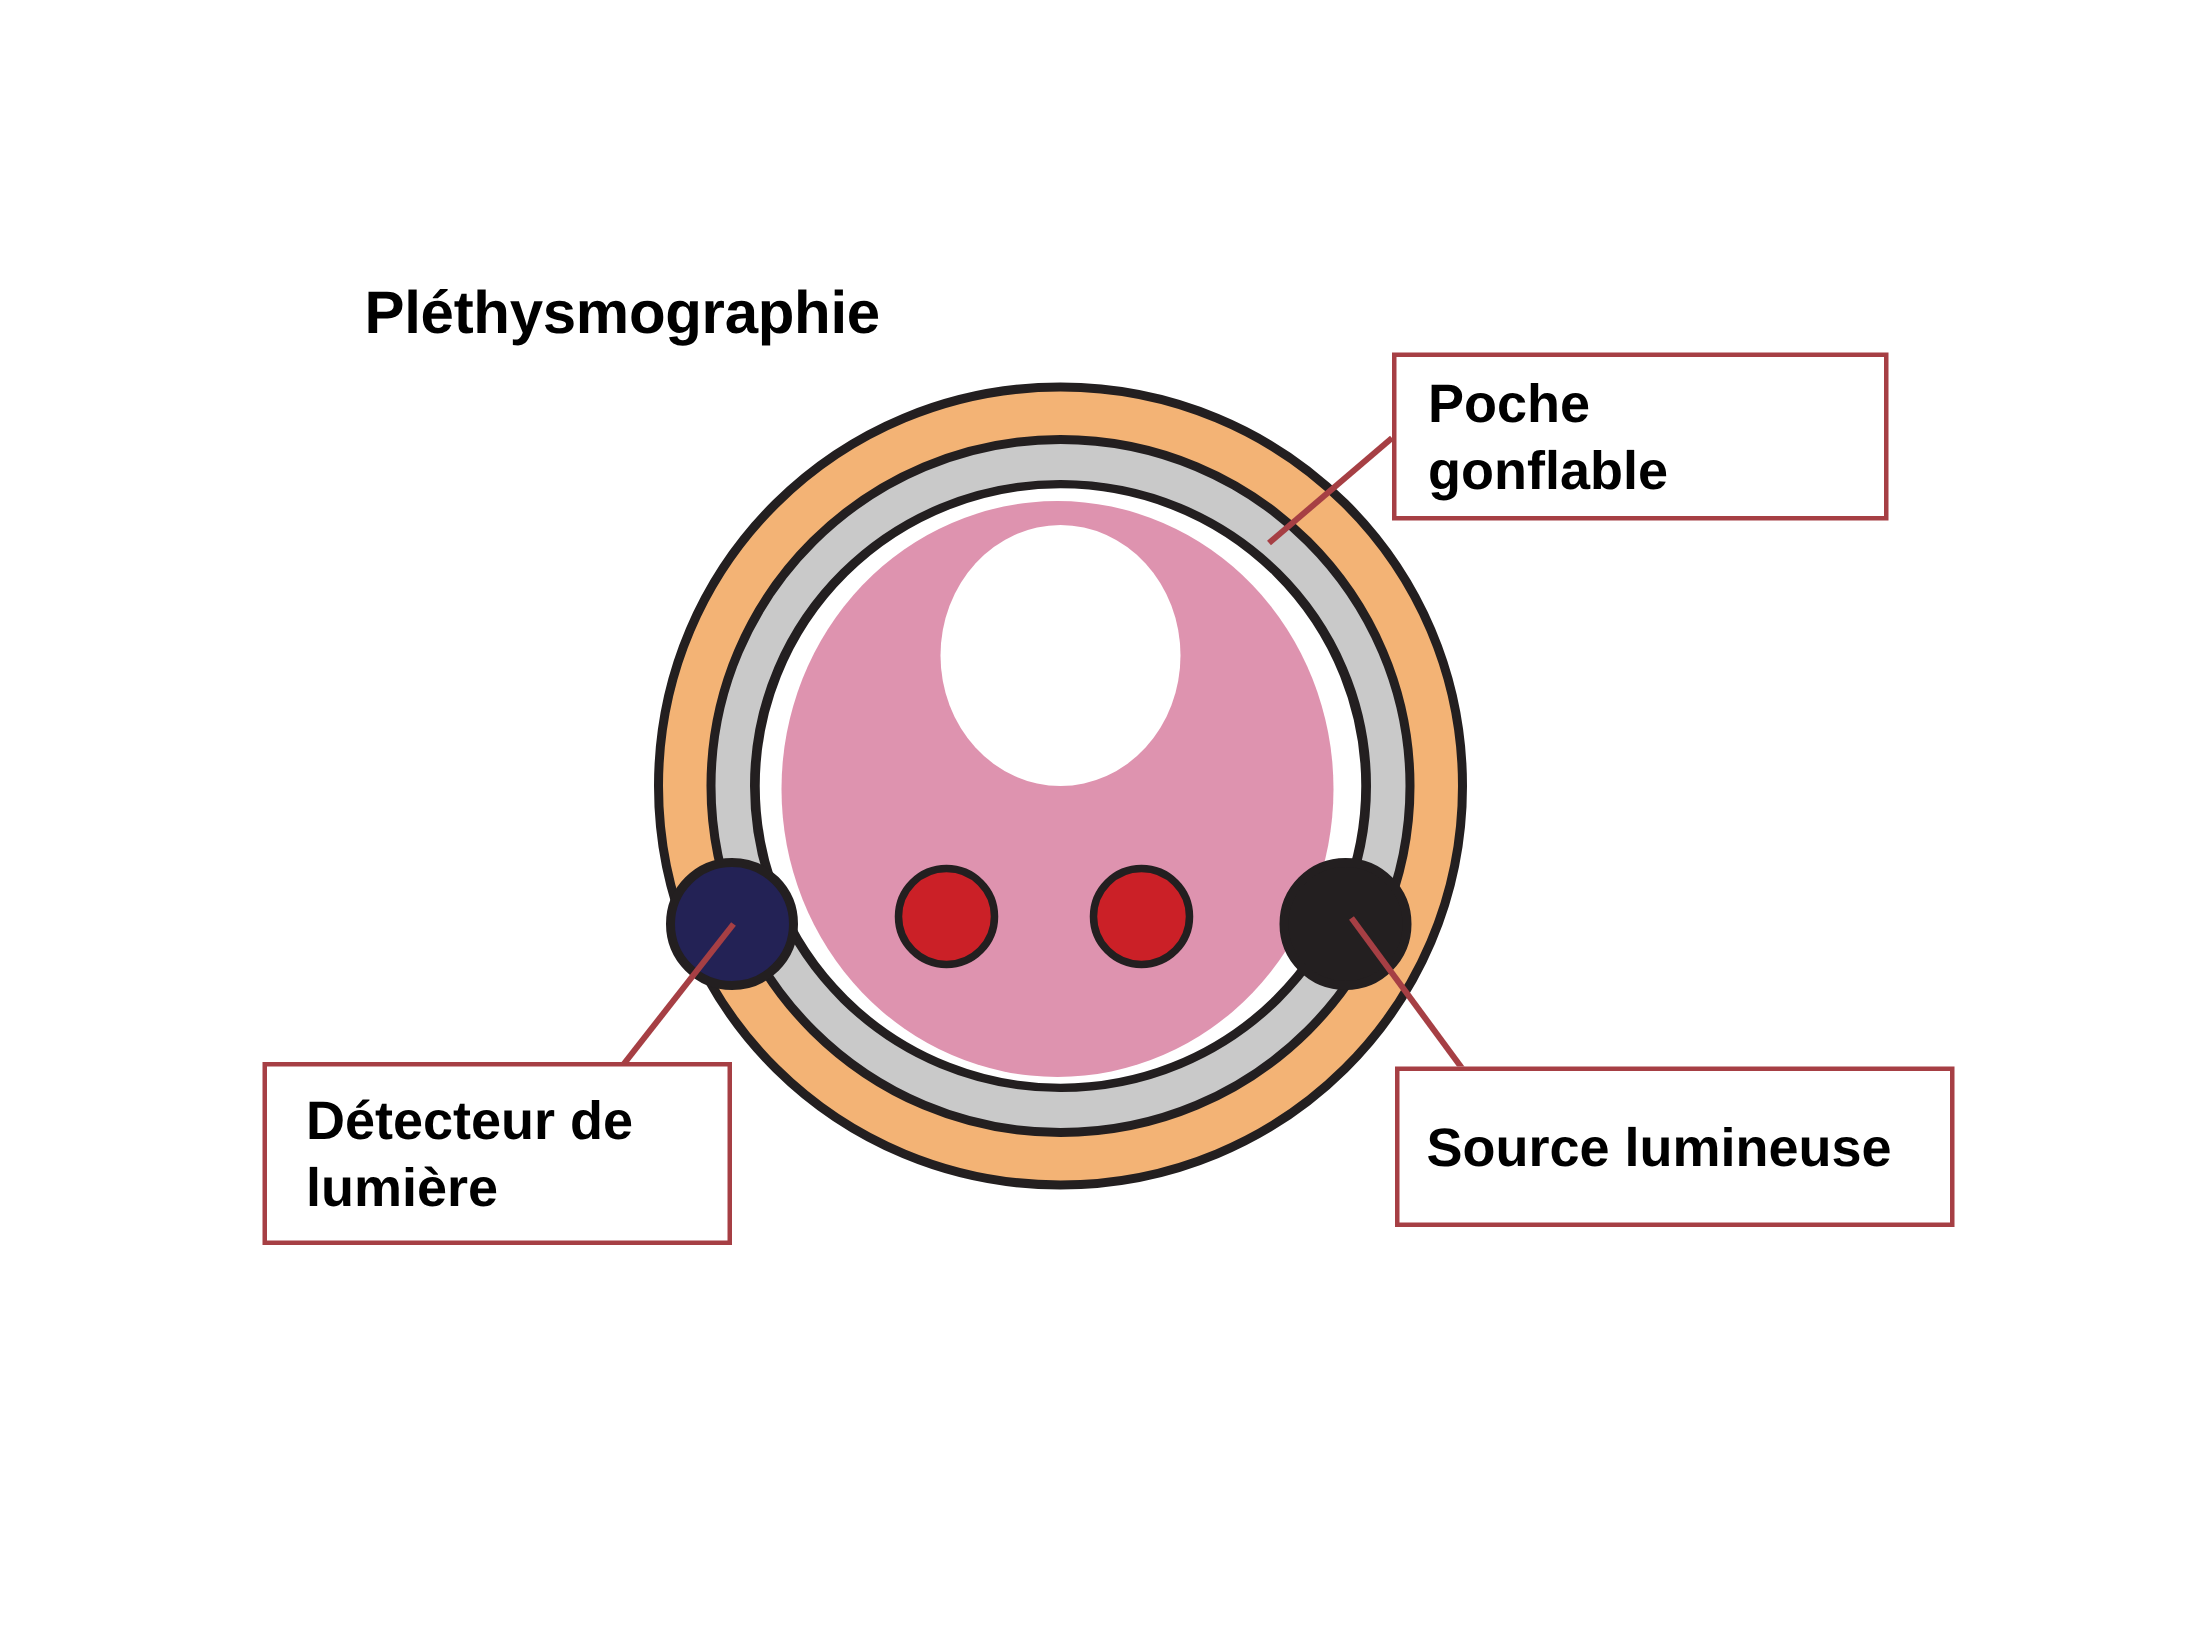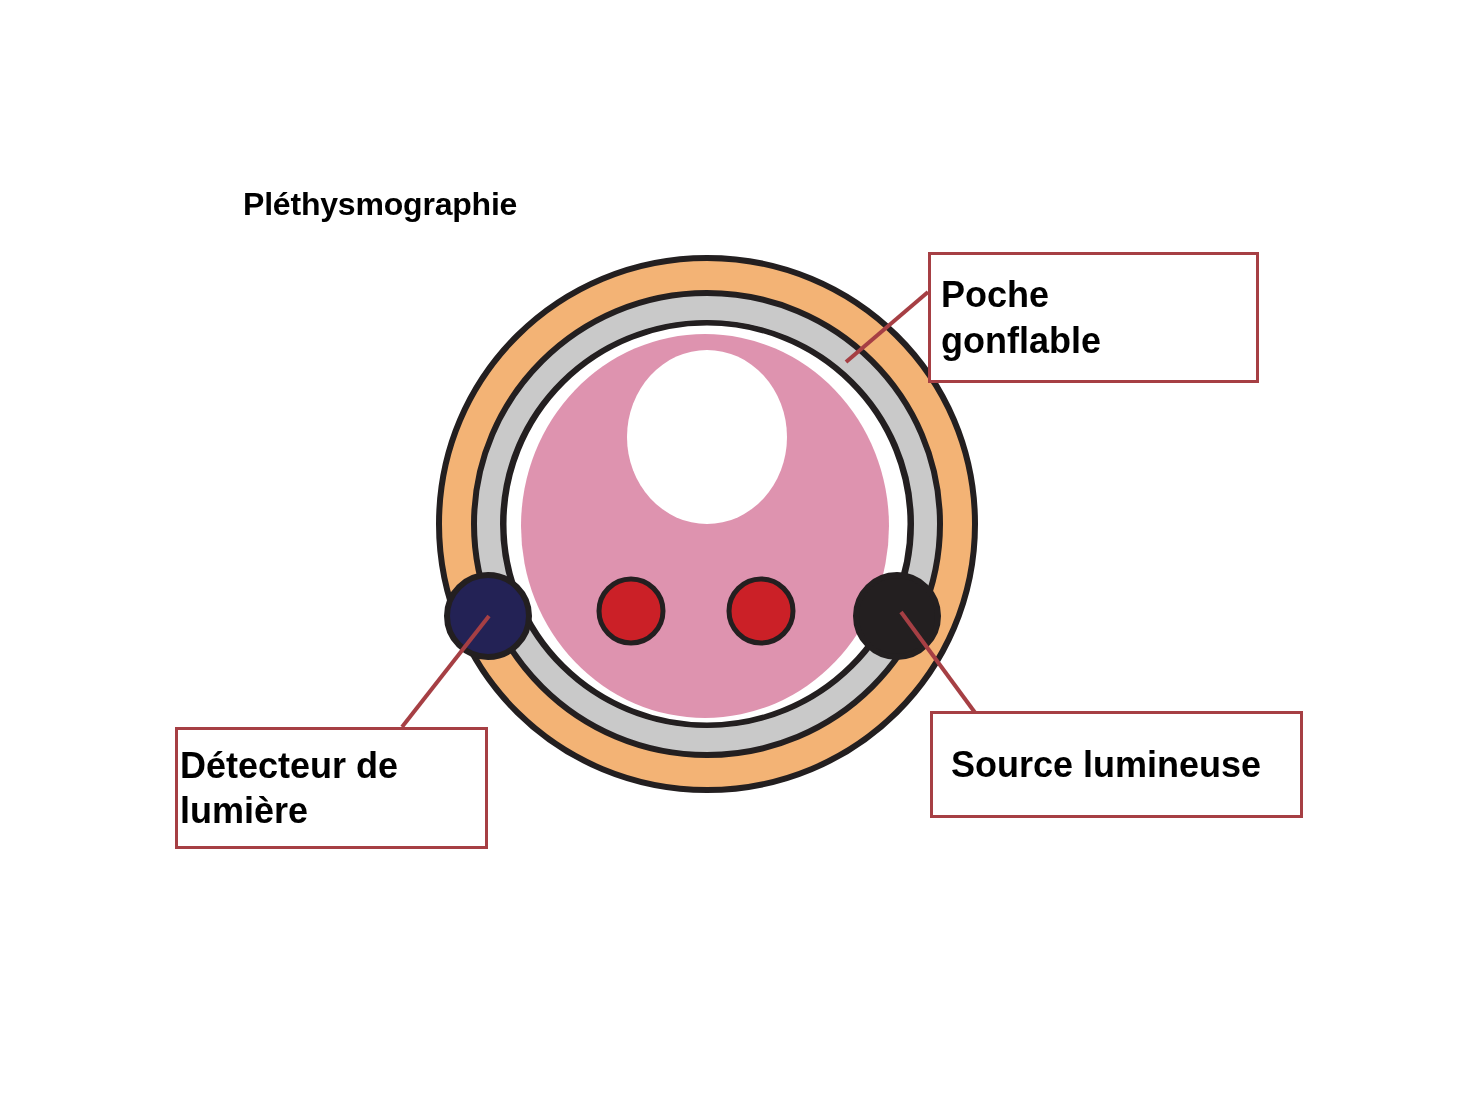--- a/index.html
+++ b/index.html
@@ -31,21 +31,21 @@
     top: 0;
     width: 1464px;
     height: 1098px;
     display: block;
   }
 
   .title-text {
     position: absolute;
     left: 243px;
     top: 186px;
-    font-size: 32px;
+    font-size: 40px;
     font-weight: 700;
     color: #000000;
     letter-spacing: -0.2px;
     white-space: nowrap;
     line-height: 1.18;
   }
 
   .callout-box {
     position: absolute;
     box-sizing: border-box;
@@ -58,32 +58,32 @@
   .callout-text {
     font-size: 36px;
     font-weight: 700;
     color: #000000;
     line-height: 1.26;
     white-space: pre-line;
   }
 
   #callout-poche {
     left: 928px;
-    top: 252px;
+    top: 235px;
     width: 331px;
-    height: 131px;
-    padding-left: 10px;
+    height: 112px;
+    padding-left: 21px;
   }
 
   #callout-detecteur {
     left: 175px;
-    top: 727px;
+    top: 708px;
     width: 313px;
     height: 122px;
-    padding-left: 2px;
+    padding-left: 26px;
   }
 
   #callout-source {
     left: 930px;
     top: 711px;
     width: 373px;
     height: 107px;
     padding-left: 18px;
   }
 </style>

